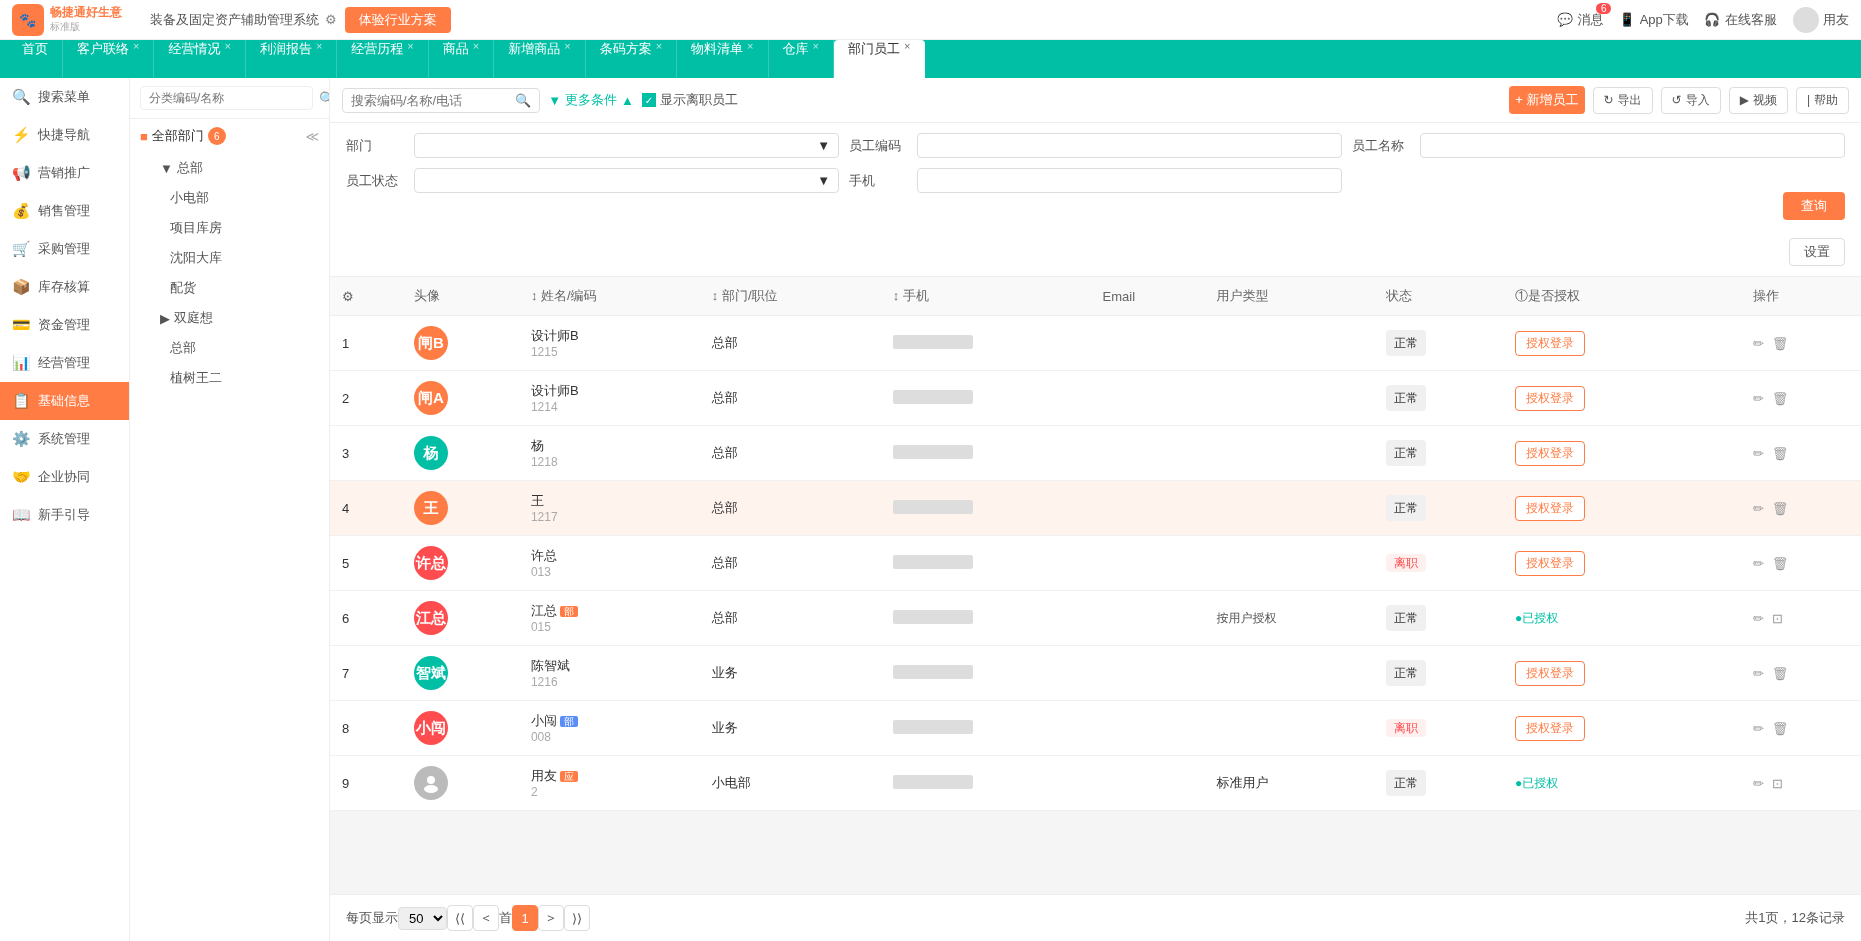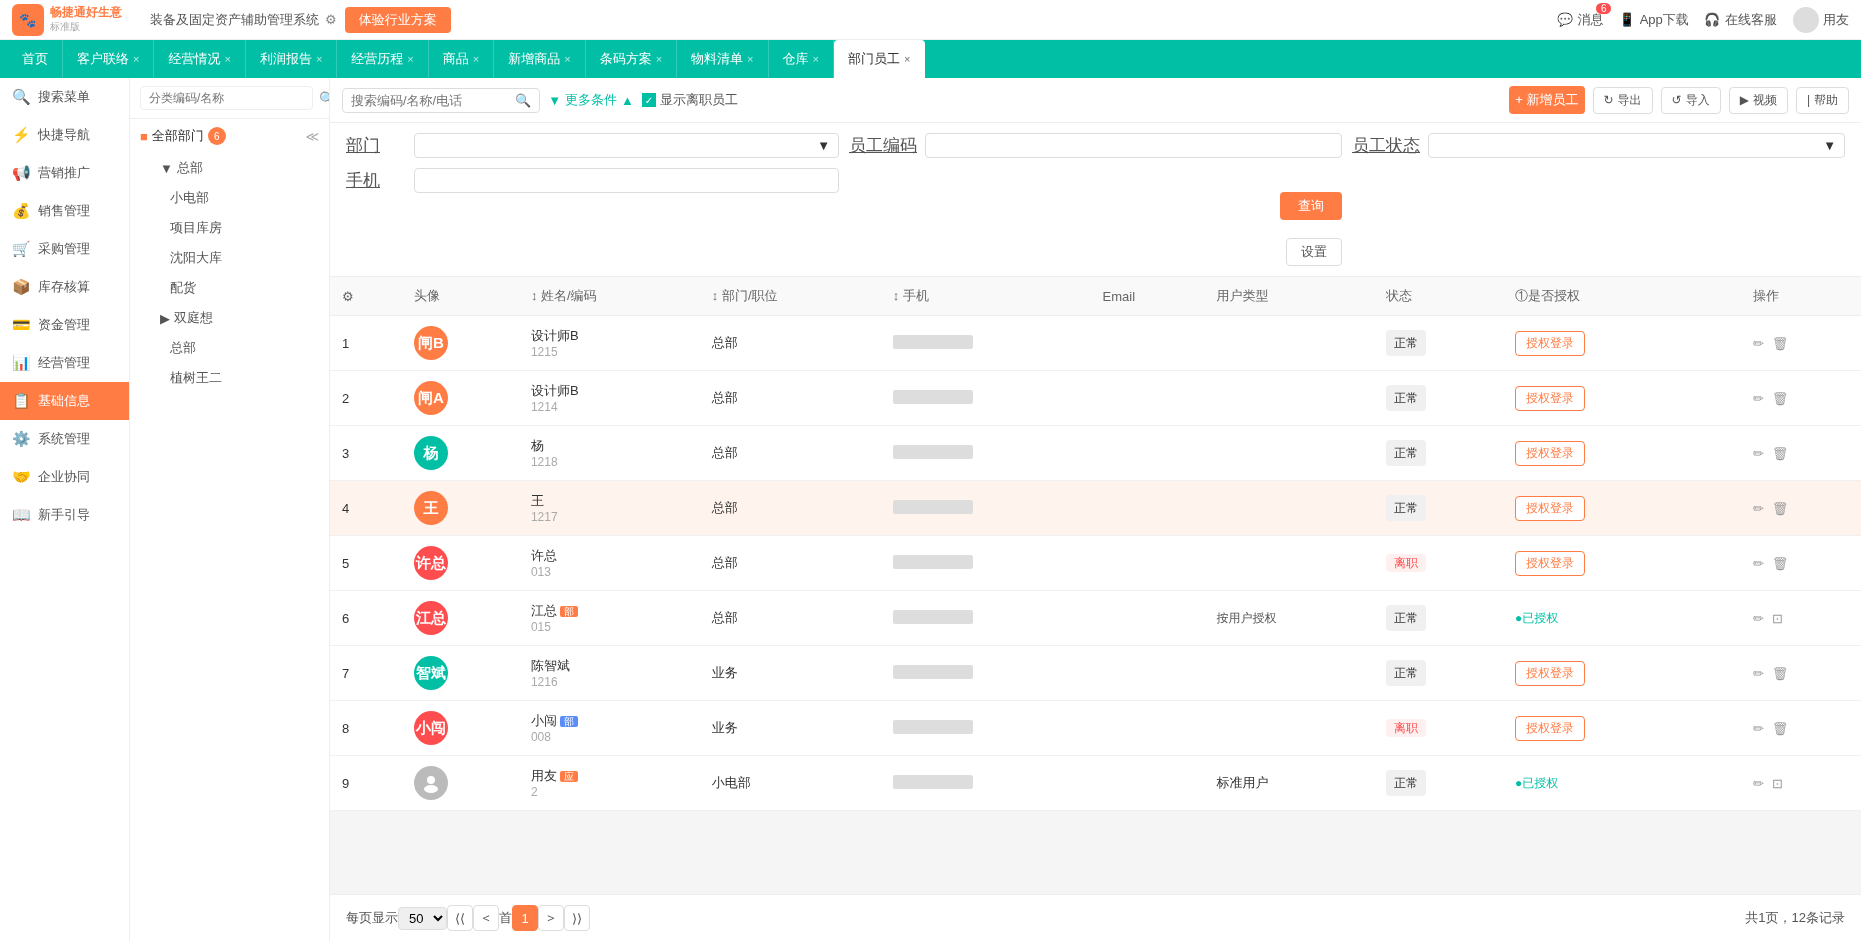--- a/index.html
+++ b/index.html
@@ -24,21 +24,21 @@
     .top-right-item { display: flex; align-items: center; gap: 4px; cursor: pointer; position: relative; }
     .badge { background: #ff4d4f; color: #fff; border-radius: 10px; padding: 0 5px; font-size: 10px; position: absolute; top: -8px; right: -8px; }
     .avatar-circle { width: 26px; height: 26px; border-radius: 50%; background: #ddd; display: flex; align-items: center; justify-content: center; }
 
     
     .nav-tabs {
       display: flex; align-items: center; background: #00bfa5;
       height: 38px; padding: 0 8px;
       position: fixed; top: 40px; left: 0; right: 0; z-index: 99;
     }
-    .nav-tab { display: flex; align-items: center; height: 38px; padding: 0 14px; color: #fff;
+    .nav-tab { display: flex; height: 38px; padding: 0 14px; color: #fff;
       font-size: 13px; cursor: pointer; white-space: nowrap; gap: 4px; border-right: 1px solid rgba(255,255,255,0.2); }
     .nav-tab.active { background: #fff; color: #333; border-radius: 4px 4px 0 0; }
     .nav-tab .close-x { font-size: 11px; opacity: 0.7; }
 
     
     .main-layout { display: flex; margin-top: 78px; height: calc(100vh - 78px); }
 
     
     .sidebar { width: 130px; background: #fff; border-right: 1px solid #eee; overflow-y: auto; flex-shrink: 0; }
     .sidebar-item { display: flex; align-items: center; padding: 10px 12px; font-size: 13px; color: #555; cursor: pointer; gap: 8px; }
@@ -70,21 +70,21 @@
     .filter-more { display: flex; align-items: center; gap: 4px; color: #00bfa5; cursor: pointer; font-size: 13px; }
     .filter-show { display: flex; align-items: center; gap: 4px; font-size: 13px; color: #555; }
     .checkbox-sq { width: 14px; height: 14px; border: 1px solid #00bfa5; background: #00bfa5; display: inline-flex; align-items: center; justify-content: center; color: #fff; font-size: 10px; }
     .toolbar-right { margin-left: auto; display: flex; align-items: center; gap: 8px; }
     .add-btn { background: #ff7d45; color: #fff; border: none; border-radius: 4px; padding: 5px 6px; font-size: 13px; cursor: pointer; }
     .action-btn { background: none; border: 1px solid #ddd; border-radius: 4px; padding: 4px 10px; font-size: 12px; cursor: pointer; color: #555; display: flex; align-items: center; gap: 4px; }
 
     
     .filter-form { background: #fff; padding: 10px 16px; border-bottom: 1px solid #eee; display: grid; grid-template-columns: 1fr 1fr 1fr; gap: 10px; align-items: center; }
     .filter-row { display: flex; align-items: center; gap: 8px; }
-    .filter-label { color: #555; font-size: 17px; white-space: nowrap; min-width: 60px; text-decoration: underline; }
+    .filter-label { color: #555; font-size: 13px; white-space: nowrap; min-width: 60px; }
     .filter-select { border: 1px solid #ddd; border-radius: 4px; padding: 4px 8px; font-size: 13px; flex: 1; display: flex; align-items: center; justify-content: space-between; cursor: pointer; background: #fff; }
     .filter-input { border: 1px solid #ddd; border-radius: 4px; padding: 4px 8px; font-size: 13px; flex: 1; }
     .filter-actions { display: flex; flex-direction: column; gap: 18px; align-items: flex-end; grid-row: span 2; margin-top: 24px; }
     .query-btn { background: #ff7d45; color: #fff; border: none; border-radius: 4px; padding: 5px 18px; font-size: 13px; cursor: pointer; }
     .reset-btn { background: #fff; color: #555; border: 1px solid #ddd; border-radius: 4px; padding: 4px 14px; font-size: 13px; cursor: pointer; }
 
     
     .table-area { flex: 1; overflow: auto; }
     table { width: 100%; border-collapse: collapse; background: #fff; }
     thead tr { background: #f9f9f9; }
@@ -320,20 +320,24 @@
             <div class="filter-select">
               <span></span>
               <span>▼</span>
             </div>
           </div>
           <div class="filter-row">
             <span class="filter-label">员工编码</span>
             <input class="filter-input" style="">
           </div>
           <div class="filter-row">
+            <span class="filter-label">员工名称</span>
+            <input class="filter-input" style="">
+          </div>
+          <div class="filter-row">
             <span class="filter-label">员工状态</span>
             <div class="filter-select">
               <span></span>
               <span>▼</span>
             </div>
           </div>
           <div class="filter-row">
             <span class="filter-label">手机</span>
             <input class="filter-input" style="">
           </div>

